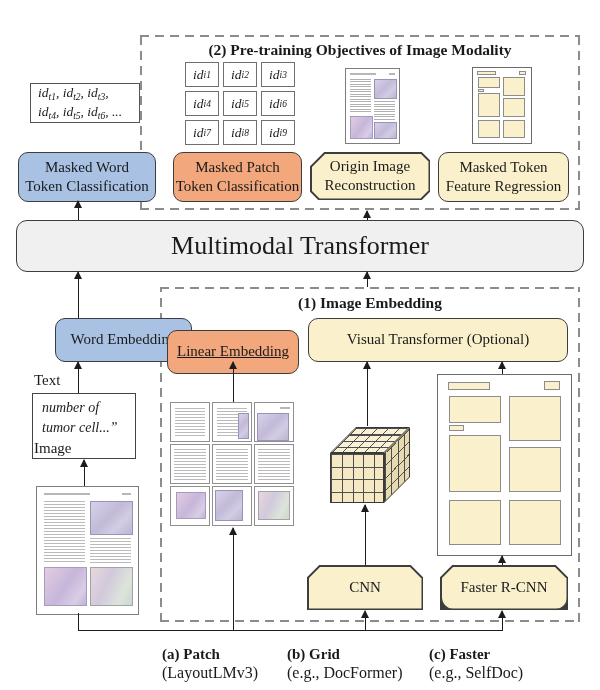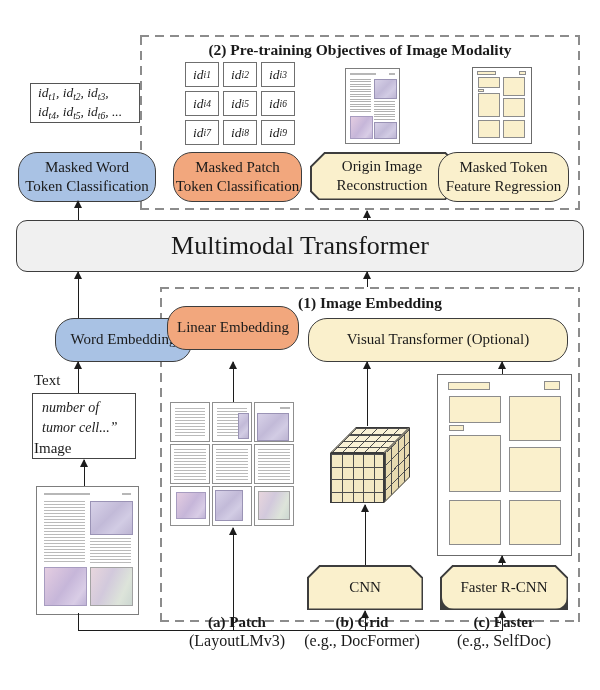--- a/index.html
+++ b/index.html
@@ -3,21 +3,21 @@
 <meta charset="utf-8">
 <style>
   html,body{margin:0;padding:0;background:#ffffff;}
   .canvas{
     position:relative;width:600px;height:690px;background:#fff;
     font-family:"Liberation Serif", serif;color:#1a1a1a;overflow:hidden;
   }
   .box{
     position:absolute;display:flex;flex-direction:column;align-items:center;justify-content:center;
     text-align:center;font-size:15px;line-height:1.28;
-    border:1.5px solid var(--border);border-radius:19px;
+    border:1.5px solid var(--border);border-radius:10px;
   }
   .box.blue{background:var(--blue);}
   .box.orange{background:var(--orange);}
   .box.cream{background:var(--cream);}
   .box span{display:block;}
   
   .cham{position:absolute;}
   .cham .bg,.cham .fg{position:absolute;}
   .cham .bg{inset:0;background:var(--border);}
   .cham .fg{inset:1.5px;display:flex;flex-direction:column;align-items:center;justify-content:center;
@@ -84,21 +84,21 @@
                      repeating-linear-gradient(to bottom,#4d4d4d 0 1px,transparent 1px 12.5px);}
   .cube-top{left:330px;top:427px;width:54px;height:26px;background-color:#f9f1d6;
     transform:skewX(-45deg);transform-origin:0 100%;
     background-image:repeating-linear-gradient(to right,#4d4d4d 0 1px,transparent 1px 10.8px),
                      repeating-linear-gradient(to bottom,#4d4d4d 0 1px,transparent 1px 6.5px);}
   .cube-side{left:384px;top:453px;width:26px;height:50px;background-color:#e7dab0;
     transform:skewY(-45deg);transform-origin:0 0;
     background-image:repeating-linear-gradient(to bottom,#4d4d4d 0 1px,transparent 1px 12.5px),
                      repeating-linear-gradient(to right,#4d4d4d 0 1px,transparent 1px 6.5px);}
   
-  .flabel{position:absolute;text-align:center;top:614px;width:150px;}
+  .flabel{position:absolute;top:646px;width:150px;}
   .flabel .t{font-weight:bold;font-size:15px;display:block;}
   .flabel .s{font-size:16px;display:block;margin-top:1px;}
 </style>
 </head>
 <body>
 
 <div class="canvas">
 
   <div class="dashed" style="left:140px;top:35px;width:440px;height:175px;">
     <div class="sec-title" style="left:0;top:6px;width:440px;position:absolute;">(2) Pre-training Objectives of Image Modality</div>
@@ -162,21 +162,21 @@
     <div class="regrect" style="left:5px;top:25px;width:22px;height:24px;"></div>
     <div class="regrect" style="left:30px;top:30px;width:22px;height:19px;"></div>
     <div class="regrect" style="left:5px;top:52px;width:22px;height:18px;"></div>
     <div class="regrect" style="left:30px;top:52px;width:22px;height:18px;"></div>
   </div>
 
   <div class="box orange" style="left:173px;top:152px;width:127px;height:48px;">
     <span>Masked Patch</span>
     <span>Token Classification</span>
   </div>
-  <div class="cham cut-all" style="left:310px;top:152px;width:120px;height:48px;padding-left:24px;">
+  <div class="cham cut-all" style="left:310px;top:152px;width:120px;height:48px;">
     <div class="bg"></div>
     <div class="fg" style="background:var(--cream);">
       <span>Origin Image</span>
       <span>Reconstruction</span>
     </div>
   </div>
   <div class="box cream" style="left:438px;top:152px;width:129px;height:48px;">
     <span>Masked Token</span>
     <span>Feature Regression</span>
   </div>
@@ -194,21 +194,21 @@
     <span>Multimodal Transformer</span>
   </div>
 
   <div class="dashed" style="left:160px;top:287px;width:420px;height:335px;">
     <div class="sec-title" style="left:0;top:7px;width:420px;position:absolute;">(1) Image Embedding</div>
   </div>
 
   <div class="box blue" style="left:24px;top:318px;width:135px;height:42px;margin-left:31px;">
     <span>Word Embedding</span>
   </div>
-  <div class="box orange" style="left:167px;top:306px;width:130px;height:42px;">
+  <div class="box orange" style="left:167px;top:330px;width:130px;height:42px;text-decoration:underline;">
     <span>Linear Embedding</span>
   </div>
   <div class="box cream" style="left:308px;top:318px;width:258px;height:42px;">
     <span>Visual Transformer (Optional)</span>
   </div>
 
   <div class="side-label" style="left:34px;top:372px;">Text</div>
   <div class="quote-box">
     <div>number of</div>
     <div>tumor cell...”</div>

